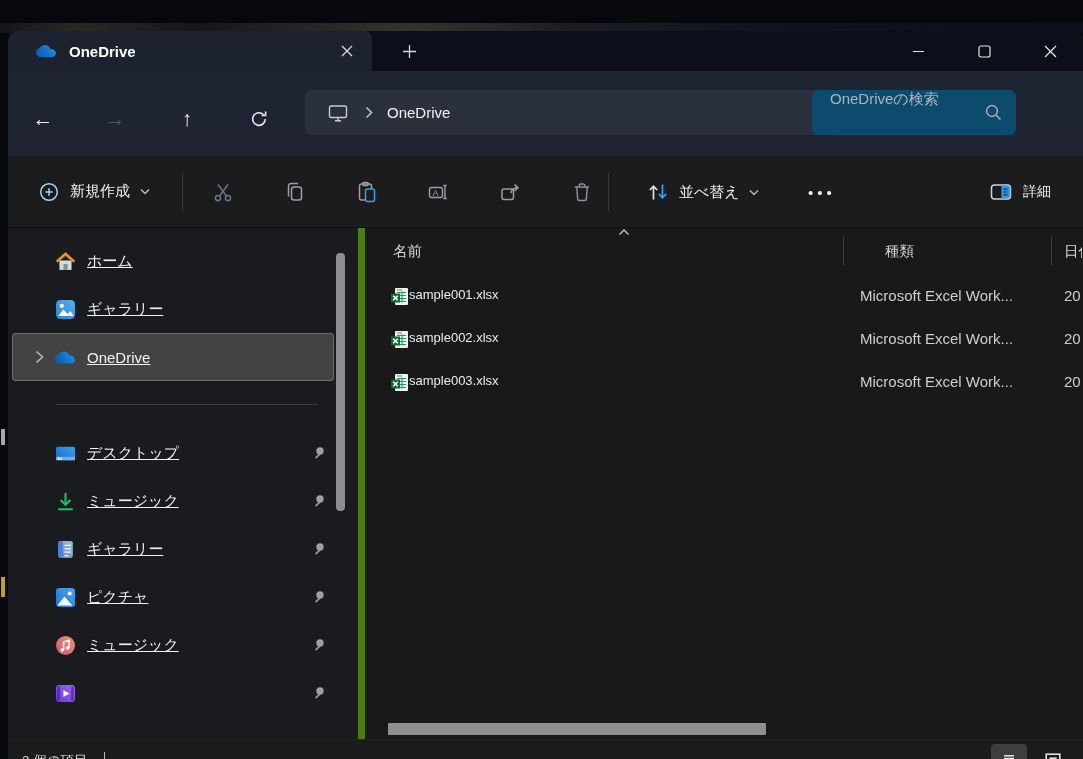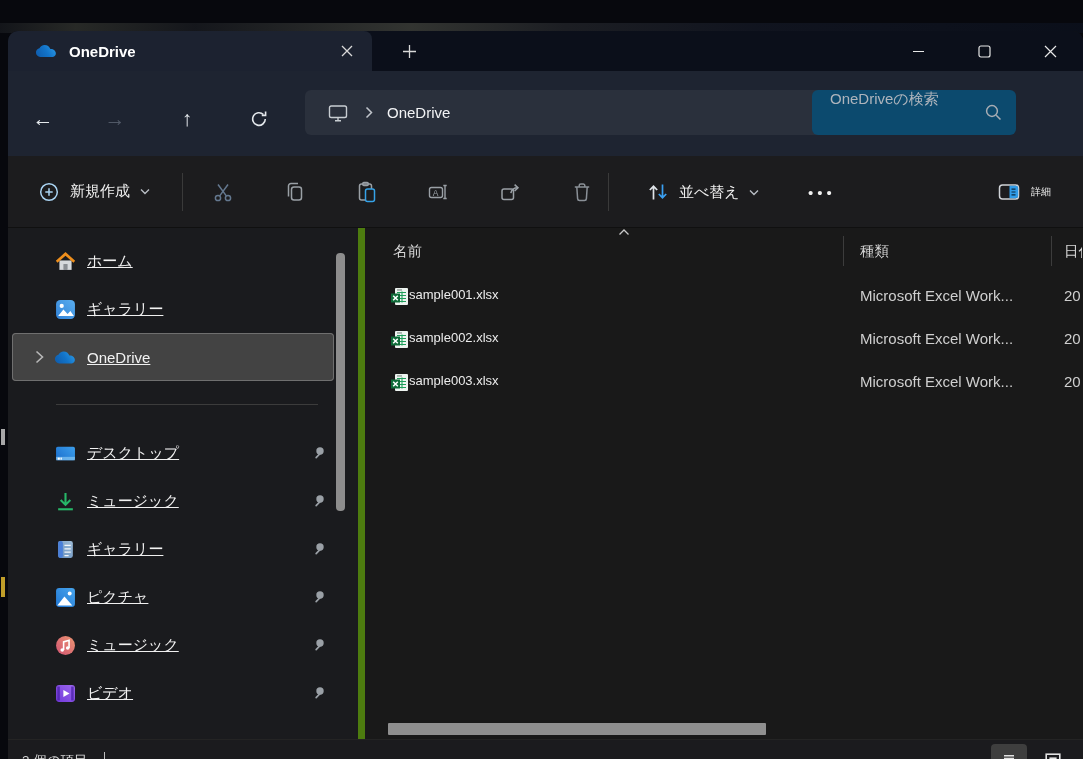--- a/index.html
+++ b/index.html
@@ -55,41 +55,41 @@
   .sep-1 { position:absolute; left:174px; top:17px; }
   .sep-2 { position:absolute; left:600px; top:17px; }
   .tb-ico { position:absolute; top:16px; width:40px; height:40px; display:flex; align-items:center; justify-content:center; border-radius:4px; }
   .tb-cut { left:195px; } .tb-copy { left:267px; } .tb-paste { left:339px; }
   .tb-rename { left:410px; } .tb-share { left:482px; } .tb-delete { left:554px; }
   .tb-sort { position:absolute; left:630px; top:16px; height:40px; display:flex; align-items:center; gap:9px; padding:0 8px; border-radius:4px; }
   .tb-sort-label { font-size:15px; color:#f0f0f0; }
   .tb-more { position:absolute; left:794px; top:16px; width:40px; height:40px; display:flex; align-items:center;
     justify-content:center; color:#f0f0f0; font-size:15px; letter-spacing:4px; }
   .tb-details { position:absolute; right:26px; top:16px; height:40px; display:flex; align-items:center; gap:10px; padding:0 6px; border-radius:4px; }
-  .tb-details-label { font-size:10px; color:#f0f0f0; }
+  .tb-details-label { font-size:14px; color:#f0f0f0; }
 
   
   .content { flex:1; display:flex; min-height:0; background:#191919; position:relative; }
 
   .sidebar { position:relative; width:357px; flex:0 0 357px; background:#1a1b1e; border-right:7px solid #4d7c0f; padding-top:9px;text-decoration:underline; }
   .sb-item { position:relative; height:48px; width:322px; margin-left:4px; border-radius:4px;
     display:flex; align-items:center; }
   .sb-item.selected { background:#434343; box-shadow:0 0 0 1px #6f6f6f inset; }
   .sb-chev { width:30px; margin-left:12px; display:flex; align-items:center; justify-content:center; }
   .sb-icon { width:22px; height:22px; display:flex; align-items:center; justify-content:center; }
   .sb-label { font-size:15px; color:#f2f2f2; margin-left:11px; flex:1; }
   .sb-pin { position:absolute; right:8px; top:16px; }
   .sb-divider { height:1px; background:#3c3c3c; margin:23px 40px 24px 48px; }
   .sb-scroll { position:absolute; right:13px; top:25px; width:9px; height:258px; background:#8d8d8d; border-radius:4px; }
 
   .main { position:relative; flex:1; overflow:hidden; }
   .list-header { position:relative; height:45px; }
   .hdr-sort-chev { position:absolute; left:253px; top:1px; }
   .col-name { position:absolute; left:28px; top:14px; font-size:14.5px; color:#d8d8d8; }
-  .col-type { position:absolute; left:495px; top:14px; font-size:14.5px; color:#d8d8d8; }
+  .col-type { position:absolute; left:520px; top:14px; font-size:14.5px; color:#d8d8d8; }
   .col-date { position:absolute; left:699px; top:14px; width:18px; font-size:14.5px; color:#d8d8d8; overflow:hidden; white-space:nowrap; }
   .hdr-sep { position:absolute; top:8px; width:1px; height:30px; background:#3c3c3c; }
   .hdr-sep-1 { left:478px; } .hdr-sep-2 { left:686px; }
   .rows { position:absolute; top:48px; left:0; right:0; }
   .row { position:relative; height:43px; }
   .f-icon { position:absolute; left:25px; top:11px; width:20px; height:20px; }
   .f-name { position:absolute; left:44px; top:11px; font-size:13px; color:#ececec; }
   .f-type { position:absolute; left:495px; top:11px; font-size:15px; color:#cfcfcf; }
   .f-date { position:absolute; left:699px; top:11px; width:18px; font-size:15px; color:#cfcfcf; overflow:hidden; white-space:nowrap; }
   .h-scroll { position:absolute; left:23px; bottom:4px; width:378px; height:12px; background:#8f8f8f; border-radius:1px; }
@@ -476,21 +476,20 @@
         <div class="sb-item">
           <span class="sb-chev"></span>
           <span class="sb-icon">
             <svg width="21" height="21" viewBox="0 0 20 20">
                 <rect x="1" y="2" width="18" height="16" rx="3" fill="url(#vidg)"></rect>
                 <rect x="2.2" y="3.4" width="2.4" height="13.2" fill="#4a1fa8" opacity=".75"></rect>
                 <rect x="15.4" y="3.4" width="2.4" height="13.2" fill="#4a1fa8" opacity=".75"></rect>
                 <path d="M8 6.6v6.8l5.8-3.4z" fill="#fff"></path>
               </svg>
           </span>
-          <span class="sb-label">ビデオ</span>
           <span class="sb-pin">
             <svg width="16" height="16" viewBox="0 0 16 16">
                 <g fill="#9aa0a6">
                   <circle cx="10" cy="6" r="3.7"></circle>
                   <rect x="9.4" y="7.6" width="1.7" height="7.4" rx=".8" transform="rotate(45 10.2 8.4)"></rect>
                 </g>
               </svg>
           </span>
         </div>
 

